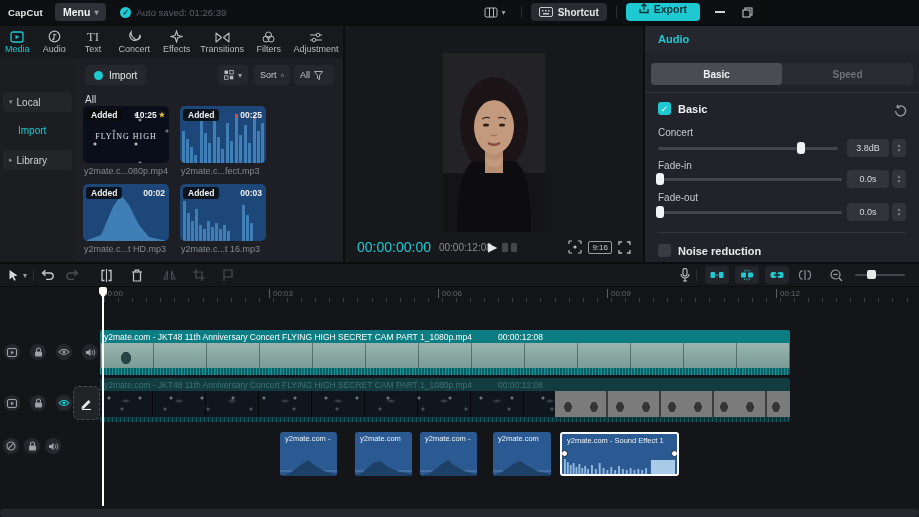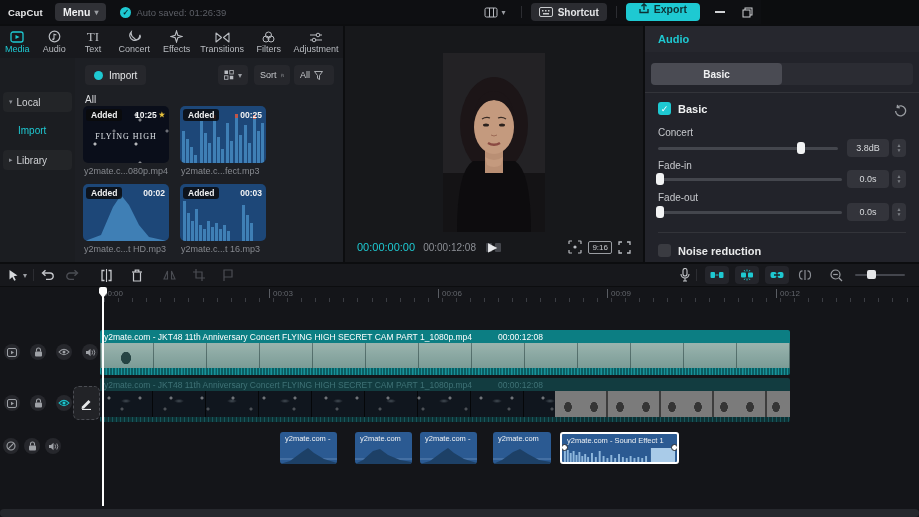--- a/index.html
+++ b/index.html
@@ -63,21 +63,21 @@
   .flying { position:absolute; left:0; right:0; top:26px; text-align:center; color:#dfe3e8; font-size:8px;
             letter-spacing:1px; font-family:"Liberation Serif", serif; }
   .fname { position:absolute; width:92px; font-size:9px; color:#86898f; white-space:nowrap; }
   .thumb svg.wave { position:absolute; left:0; bottom:0; width:100%; }
 
   .player-panel { left:345px; top:26px; width:298px; height:236px; background:#17181b; }
   .pp-head { height:26px; background:#232429; display:flex; align-items:center; padding:0 12px; color:#c8cacd; font-size:10.5px; }
   .burger { margin-left:auto; color:#8b8e94; font-size:12px; letter-spacing:0; }
   .video-frame { position:absolute; left:98px; top:27px; width:102px; height:179px; background:#1f1f22; overflow:hidden; }
   .pp-ctrl { position:absolute; left:0; bottom:0; width:100%; height:30px; display:flex; align-items:center; padding:0 12px; }
-  .t-cur { color:#1ec9d2; font-size:11px; }
+  .t-cur { color:#1ec9d2; font-size:14px; }
   .t-tot { color:#8c8f95; font-size:10px; margin-left:8px; }
   .fr-sq { width:6px; height:9px; background:#44464c; border-radius:1px; }
   .play-tri { position:absolute; left:143px; color:#e8e9eb; font-size:12px; }
   .ratio-btn { border:1px solid #9a9da2; border-radius:2px; color:#c6c8cc; font-size:8px; padding:1px 3px; }
 
   .right-panel { left:645px; top:26px; width:274px; height:236px; background:#22232a; }
   .rp-head { height:26px; background:#26272e; display:flex; align-items:center; padding:0 13px;
              color:#1ec9d2; font-weight:bold; font-size:11px; }
   .seg { position:absolute; left:6px; top:37px; width:262px; height:22px; background:#2b2c33; border-radius:4px; display:flex; }
   .seg-tab { width:50%; display:flex; align-items:center; justify-content:center; font-weight:bold; font-size:10px; color:#6f7277; border-radius:4px; }
@@ -138,21 +138,21 @@
        repeating-linear-gradient(90deg, transparent 0 52px, rgba(0,0,0,.7) 52px 53px);
      background-size:31px 21px, 43px 26px, 53px 26px, 53px 26px; }
   .film2-light { width:235px; height:26px; background-color:#7b7b7b;
      background-image:
        radial-gradient(ellipse 6px 8px at 13px 16px, rgba(35,35,35,.8) 0 60%, transparent 66%),
        repeating-linear-gradient(90deg, transparent 0 51px, rgba(0,0,0,.5) 51px 53px);
      background-size:26px 26px, 53px 26px; }
   .wave2 { height:5px; background-color:#0d3134;
      background-image:repeating-linear-gradient(90deg,#17565c 0 1px, transparent 1px 4px); }
 
-  .aclip { position:absolute; top:168px; height:32px; background:#2b5a92; border-radius:3px; overflow:hidden; }
+  .aclip { position:absolute; top:168px; height:44px; background:#2b5a92; border-radius:3px; overflow:hidden; }
   .aclip .lbl { position:absolute; left:5px; top:2px; font-size:7.5px; color:#eef1f4; white-space:nowrap; }
   .aclip svg { position:absolute; left:0; bottom:0; width:100%; }
   .aclip.sel { border:2px solid #fff; }
   .handle-dot { position:absolute; top:50%; width:7px; height:7px; margin-top:-4px; background:#fff; border-radius:50%;
                 border:1.5px solid #20242b; }
 
   .playhead-line { position:absolute; left:102px; top:24px; width:2px; height:218px; background:#fdfdfd; z-index:30; }
   .playhead-cap { position:absolute; left:99px; top:23px; width:8px; height:11px; background:#fdfdfd; z-index:31;
                   clip-path:polygon(0 0,100% 0,100% 55%,50% 100%,0 55%); border-radius:2px; }
 
@@ -455,20 +455,21 @@
       </span>
     </div>
   </div>
 
   <div class="abs right-panel">
     <div class="rp-head">
         <span>Audio</span>
       </div>
     <div class="seg">
       <div class="seg-tab active">Basic</div>
+      <div class="seg-tab">Speed</div>
     </div>
     <div class="rp-div" style="top:66px"></div>
 
     <div class="flex" style="position:absolute;left:13px;top:76px;gap:7px">
       <span class="cb on">✓</span>
       <span style="font-weight:bold;font-size:11px;color:#f0f1f2">Basic</span>
     </div>
     <span class="tool" style="position:absolute;left:243px;top:74px">
       <svg width="13" height="13" viewBox="0 0 13 13">
           <path d="M3.2 3.2 A5 5 0 1 1 1.6 7" fill="none" stroke="#9a9da2" stroke-width="1.3"></path>

